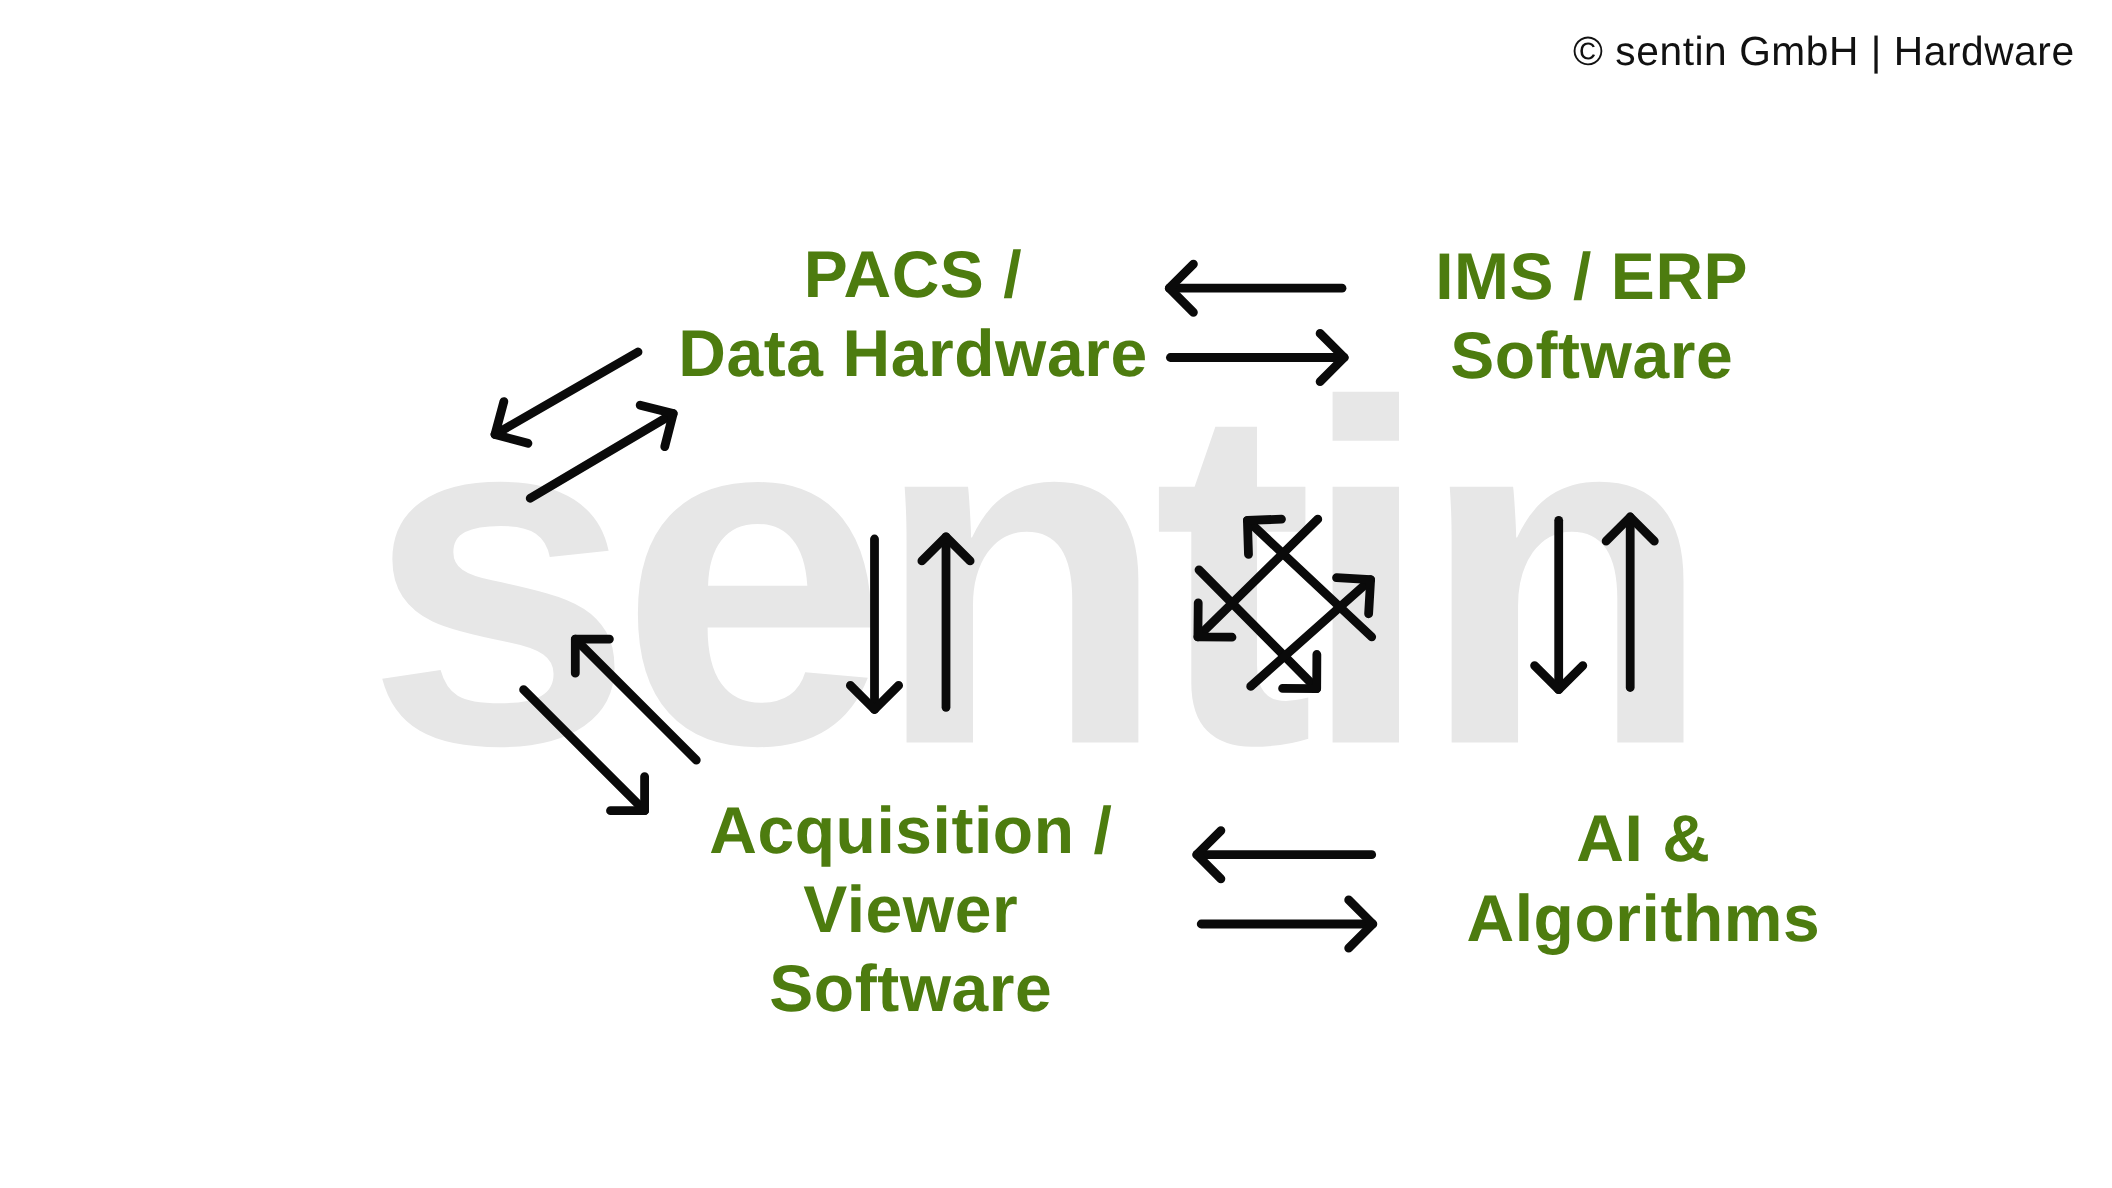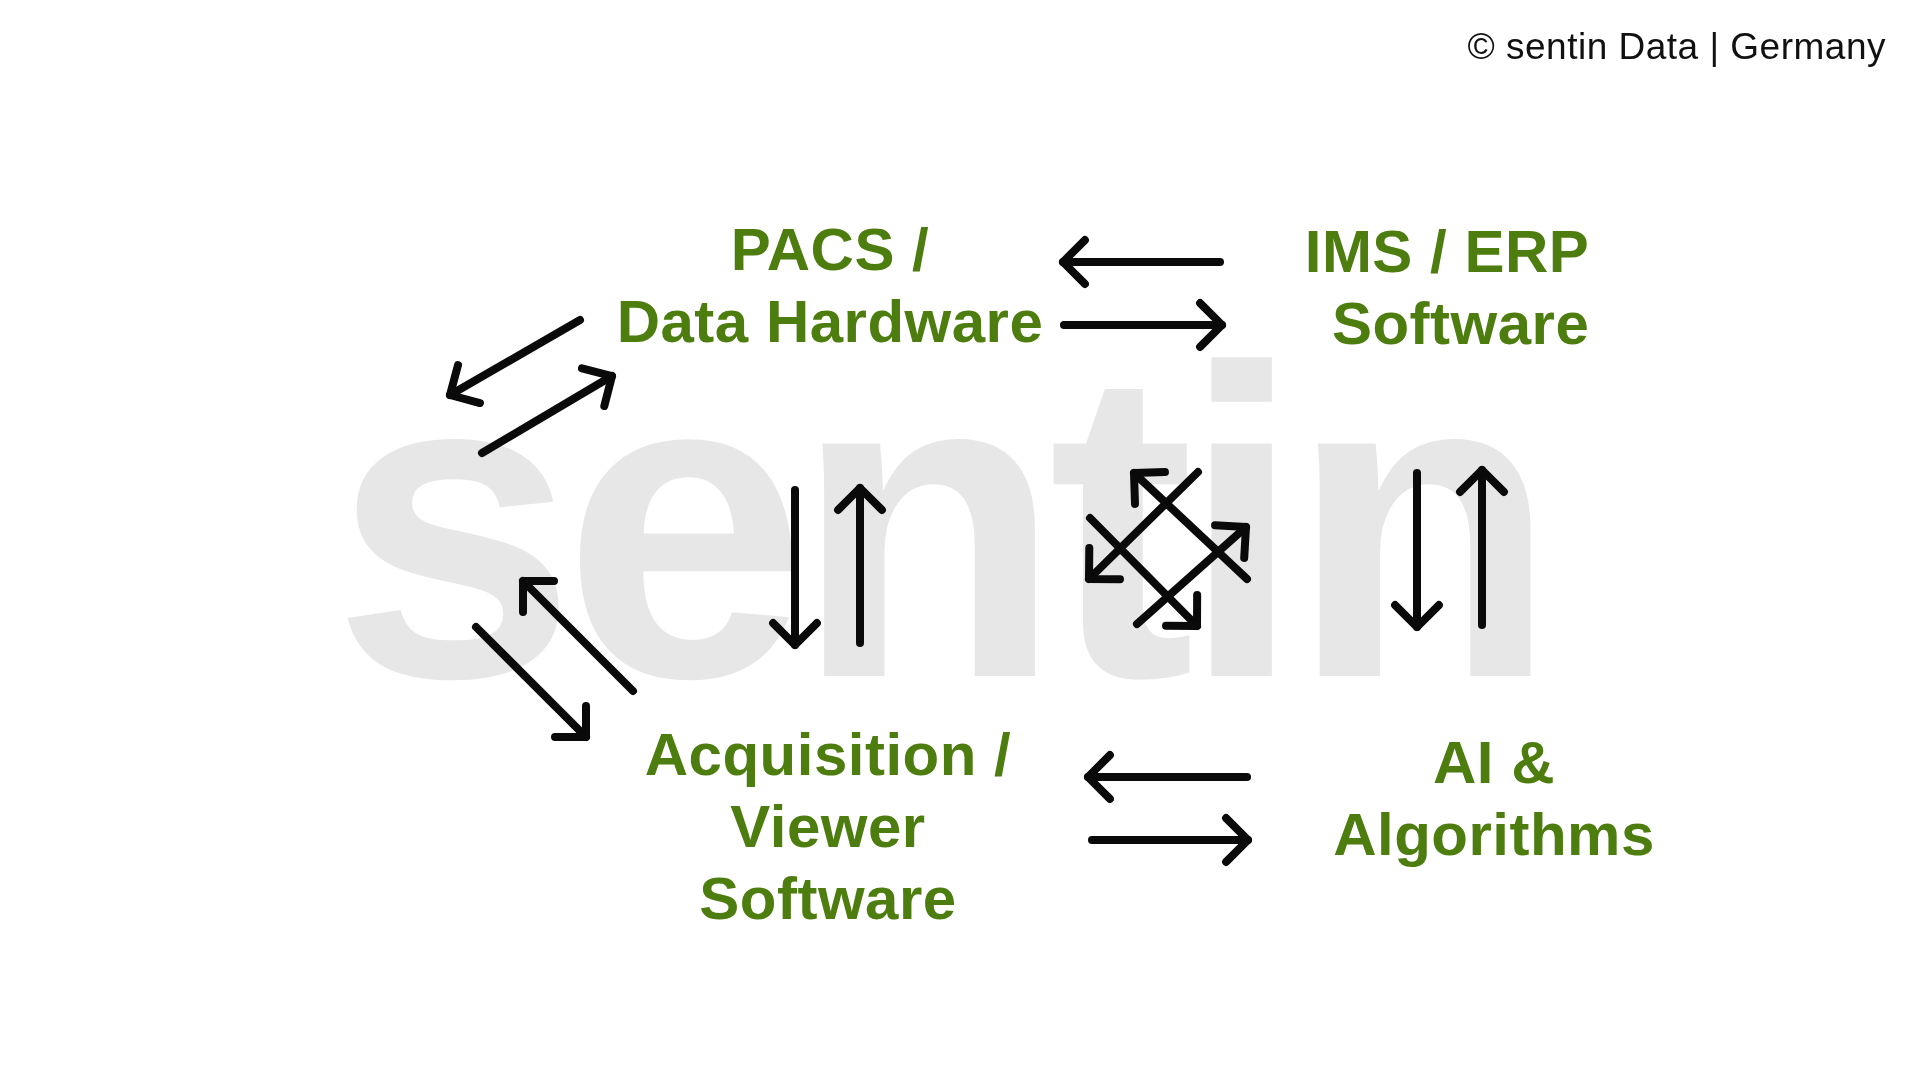--- a/index.html
+++ b/index.html
@@ -21,21 +21,21 @@
     white-space:nowrap;
   }
   .node{
     position:absolute;transform:translateX(-50%);
     text-align:center;color:#4d7c0f;
     font-size:60px;font-weight:800;line-height:72px;letter-spacing:0.5px;
     white-space:nowrap;
   }
   .node .ln{display:block;}
   .node-pacs{left:830px;top:214px;}
-  .node-ims{left:1447px;top:216px;text-align:right;}
+  .node-ims{left:1447px;top:216px;}
   .node-acq{left:272px;top:454px;}
   .node-eval{left:828px;top:719px;}
   .node-ai{left:1494px;top:727px;text-align:center;}
 </style>
 </head>
 <body style="background: rgb(255, 255, 255);">
 
 <div class="stage">
 
   <div class="watermark" style="color: rgb(231, 231, 231);">sentin</div>
@@ -100,21 +100,21 @@
       <g>
         <line x1="633" y1="691" x2="523" y2="581" stroke="#0a0a0a" stroke-width="8" stroke-linecap="round"></line>
         <polyline points="523,612 523,581 554,581" fill="none" stroke="#0a0a0a" stroke-width="8" stroke-linecap="round" stroke-linejoin="round"></polyline>
       </g>
       <g>
         <line x1="476" y1="627" x2="586" y2="737" stroke="#0a0a0a" stroke-width="8" stroke-linecap="round"></line>
         <polyline points="586,706 586,737 555,737" fill="none" stroke="#0a0a0a" stroke-width="8" stroke-linecap="round" stroke-linejoin="round"></polyline>
       </g>
     </svg>
 
-  <div class="copyright">© sentin Data | Germany</div>
+  <div class="copyright">© sentin GmbH | Hardware</div>
 
   <div class="node node-pacs">
     <span class="ln">PACS /</span>
     <span class="ln">Data Hardware</span>
   </div>
 
   <div class="node node-ims">
     <span class="ln">IMS / ERP</span>
     <span class="ln">Software</span>
   </div>

